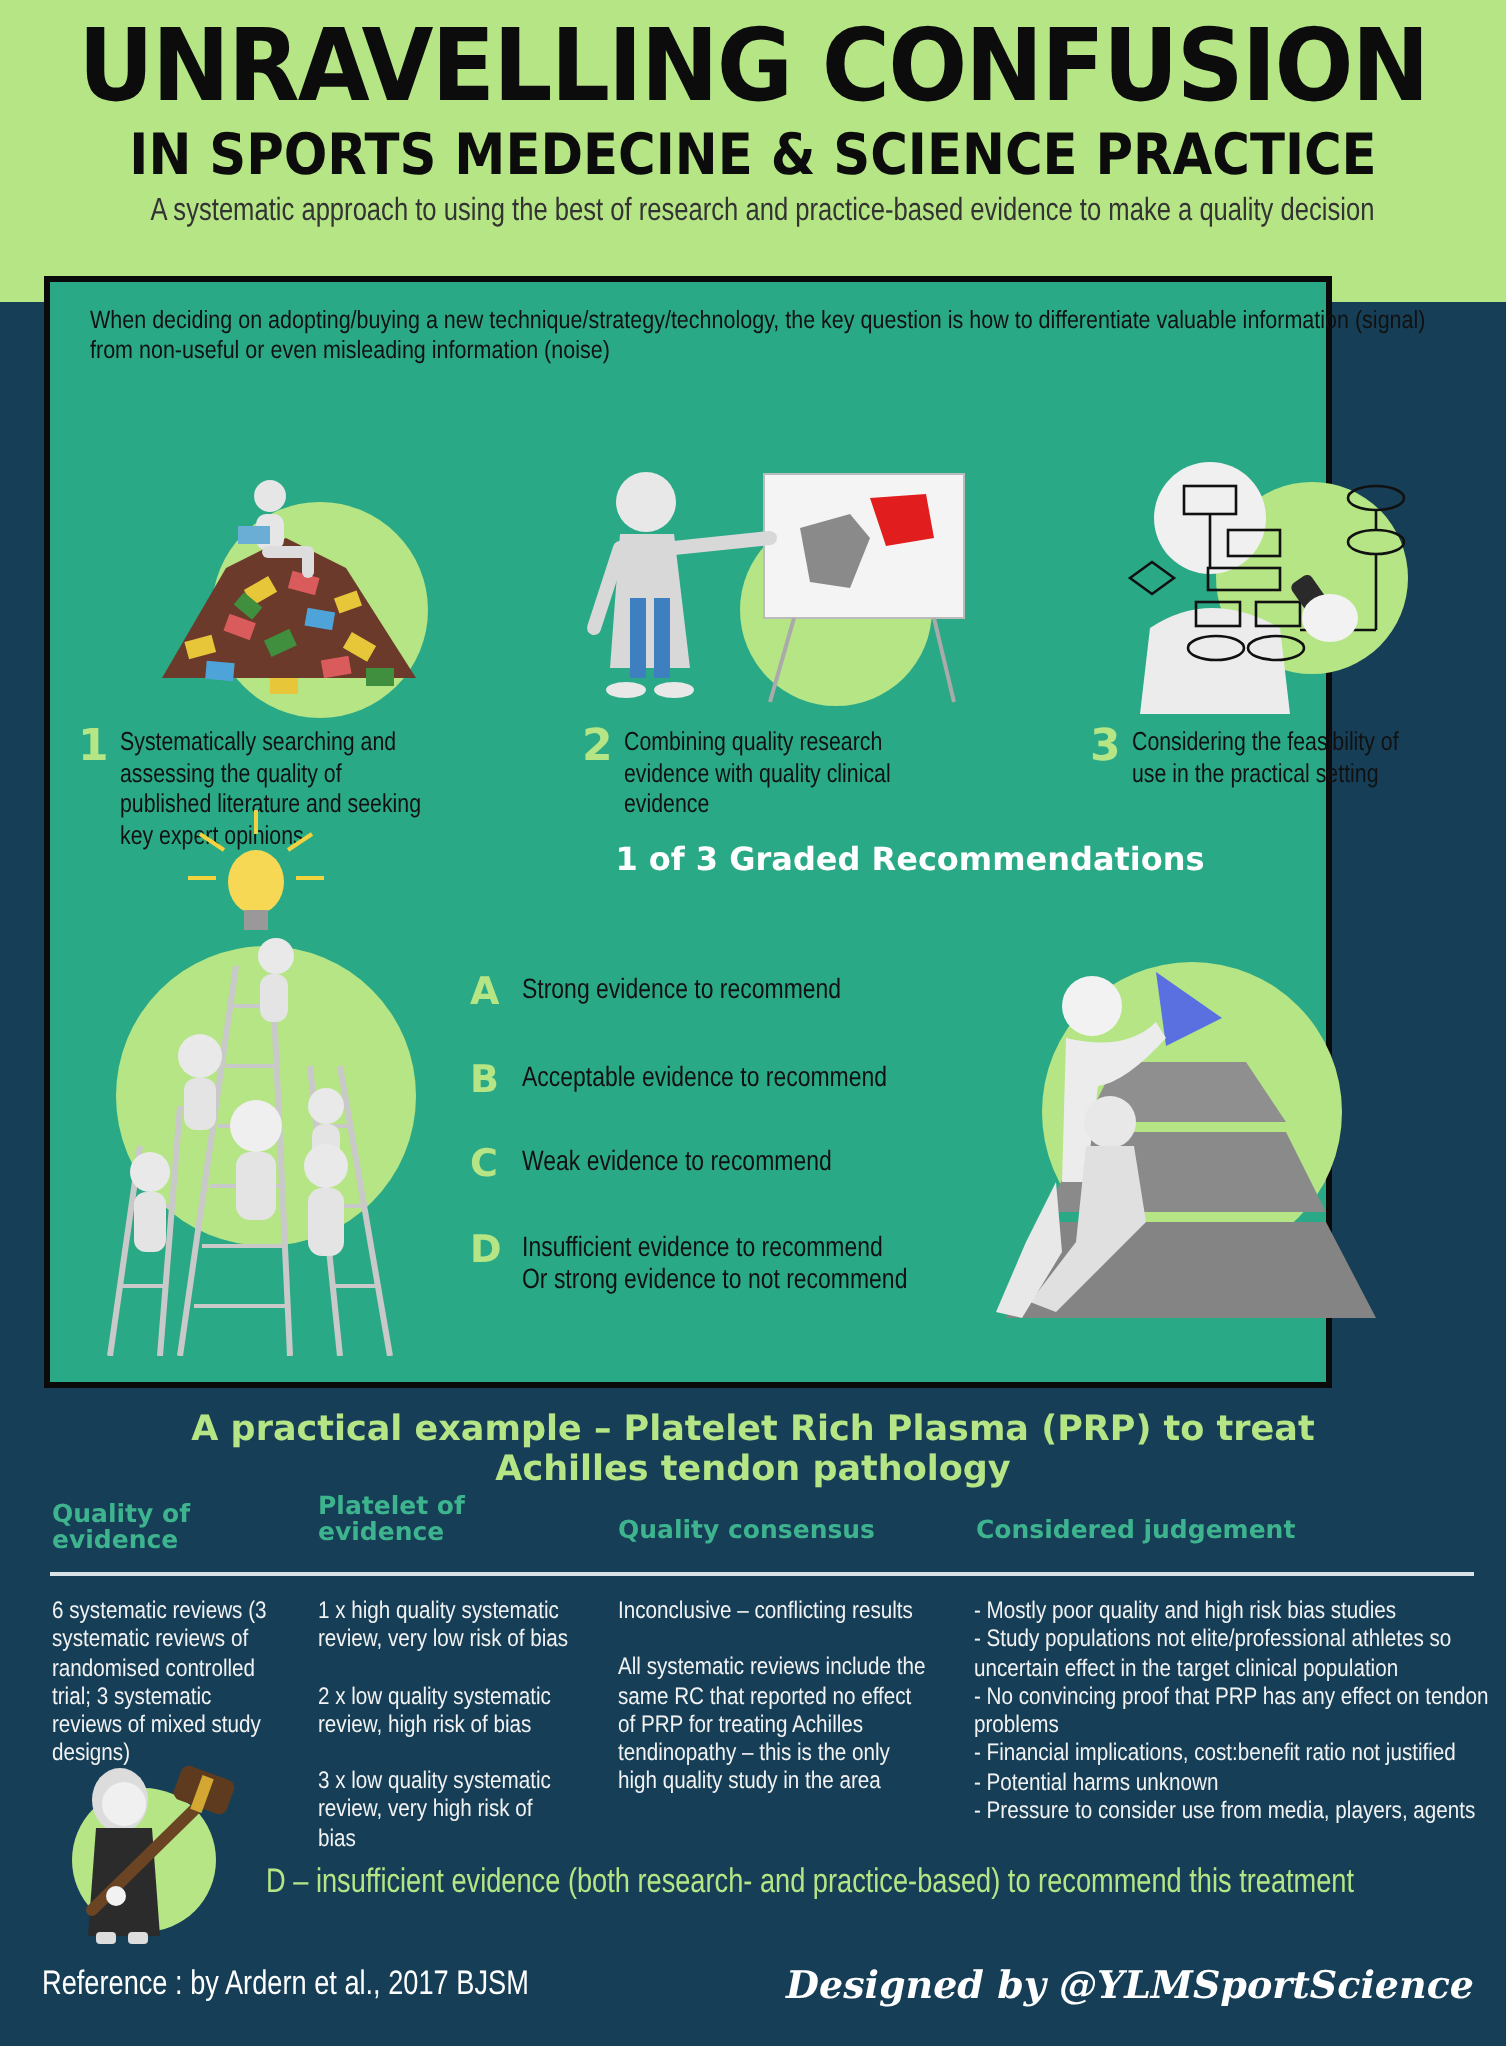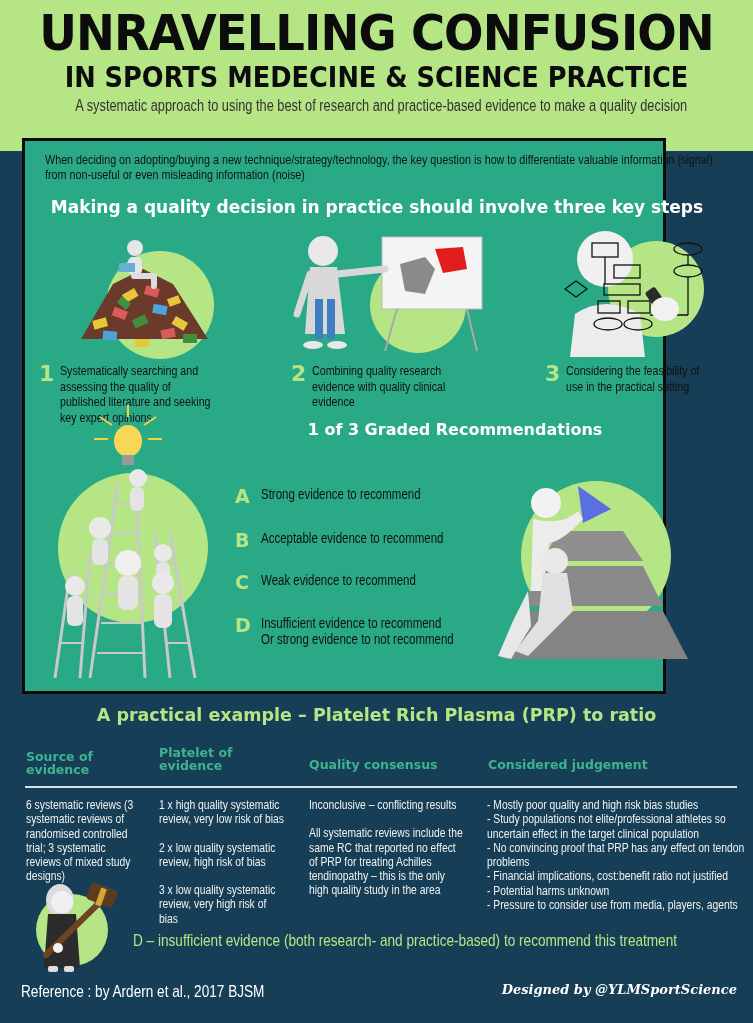--- a/index.html
+++ b/index.html
@@ -107,35 +107,34 @@
       transform: scaleX(0.8); transform-origin: left top;
     }
     .reference {
       position: absolute; left: 21px; top: 982px; white-space: nowrap;
       font-size: 17px; color: #fff;
       transform: scaleX(0.8); transform-origin: left top;
     }
     .designed {
       position: absolute; right: 16px; top: 982px; white-space: nowrap;
       font-family: "DejaVu Serif", serif; font-style: italic; font-weight: bold;
-      font-size: 13px; color: #fff;
+      font-size: 19px; color: #fff;
     }
   </style>
 </head>
 <body>
 
 <div class="header">
   <div class="title1">UNRAVELLING CONFUSION</div>
   <div class="title2">IN SPORTS MEDECINE &amp; SCIENCE PRACTICE</div>
   <div class="subtitle">A systematic approach to using the best of research and practice-based evidence to make a quality decision</div>
 </div>
 
 <div class="panel">
   <div class="intro" style="width:790px;">When deciding on adopting/buying a new technique/strategy/technology, the key question is how to differentiate valuable information (signal) from non-useful or even misleading information (noise)</div>
-  <div class="steps-heading">Making a quality decision in practice should involve three key steps</div>
 
   <div class="abs" style="left:48px; top:98px; width:140px; height:115px;">
     <div class="circle" style="left:33px; top:12px; width:108px; height:108px;"></div>
     <svg class="abs" style="left:0; top:0;" width="140" height="115" viewBox="0 0 140 115">
       <polygon points="8,100 40,45 70,30 100,45 135,100" fill="#6b3a2a"></polygon>
       <rect x="20" y="80" width="14" height="9" fill="#e8c63a" transform="rotate(-15 27 84)"></rect>
       <rect x="40" y="70" width="14" height="9" fill="#d95b5b" transform="rotate(20 47 74)"></rect>
       <rect x="60" y="78" width="14" height="9" fill="#3f8f3f" transform="rotate(-25 67 82)"></rect>
       <rect x="80" y="66" width="14" height="9" fill="#4ea3d8" transform="rotate(10 87 70)"></rect>
       <rect x="100" y="80" width="14" height="9" fill="#e8c63a" transform="rotate(30 107 84)"></rect>
@@ -296,25 +295,26 @@
       <circle cx="63" cy="22" r="15" fill="#f2f2f2"></circle>
       <path d="M50,38 Q80,45 95,30 L100,38 Q80,60 66,62 L60,110 L48,110 Z" fill="#ececec"></path>
       <circle cx="72" cy="80" r="13" fill="#e8e8e8"></circle>
       <path d="M60,92 L84,92 L90,130 L70,150 L45,175 L32,170 L55,140 Z" fill="#e0e0e0"></path>
       <path d="M45,110 L30,140 L15,175 L28,178 L48,145 Z" fill="#e8e8e8"></path>
     </svg>
   </div>
 </div>
 
 <div class="ex-title">
-  <div>A practical example – Platelet Rich Plasma (PRP) to ratio</div>
+  <div>A practical example – Platelet Rich Plasma (PRP) to treat</div>
+  <div>Achilles tendon pathology</div>
 </div>
 
 <div class="col-head" style="left:26px;">
-  <div>Source of</div>
+  <div>Quality of</div>
   <div>evidence</div>
 </div>
 <div class="col-head" style="left:159px; top:746px;">
   <div>Platelet of</div>
   <div>evidence</div>
 </div>
 <div class="col-head" style="left:309px; top:758px;">
   <div>Quality consensus</div>
 </div>
 <div class="col-head" style="left:488px; top:758px;">

